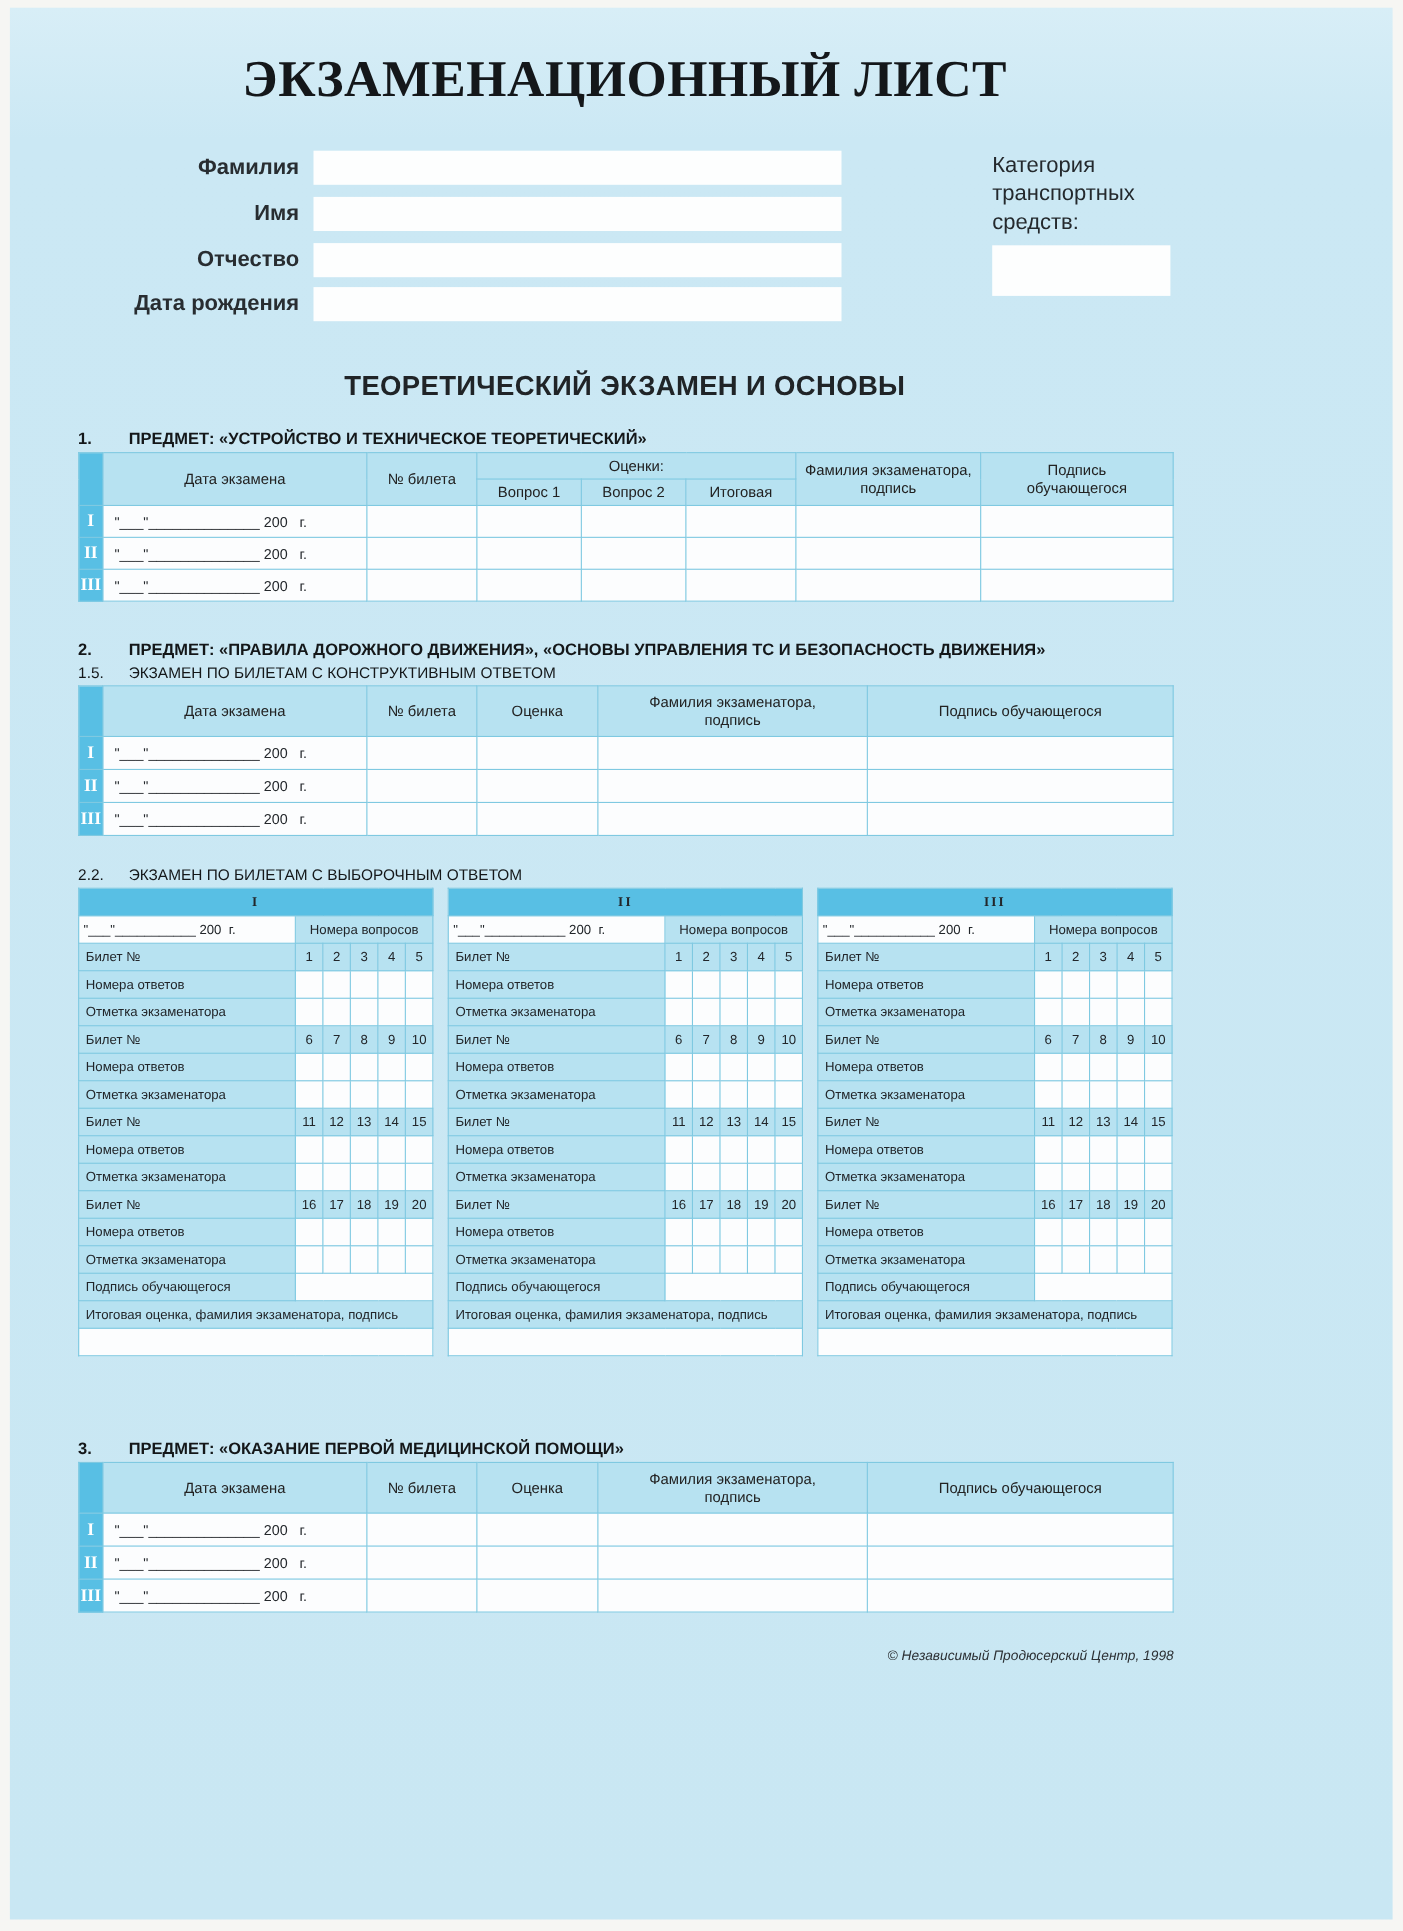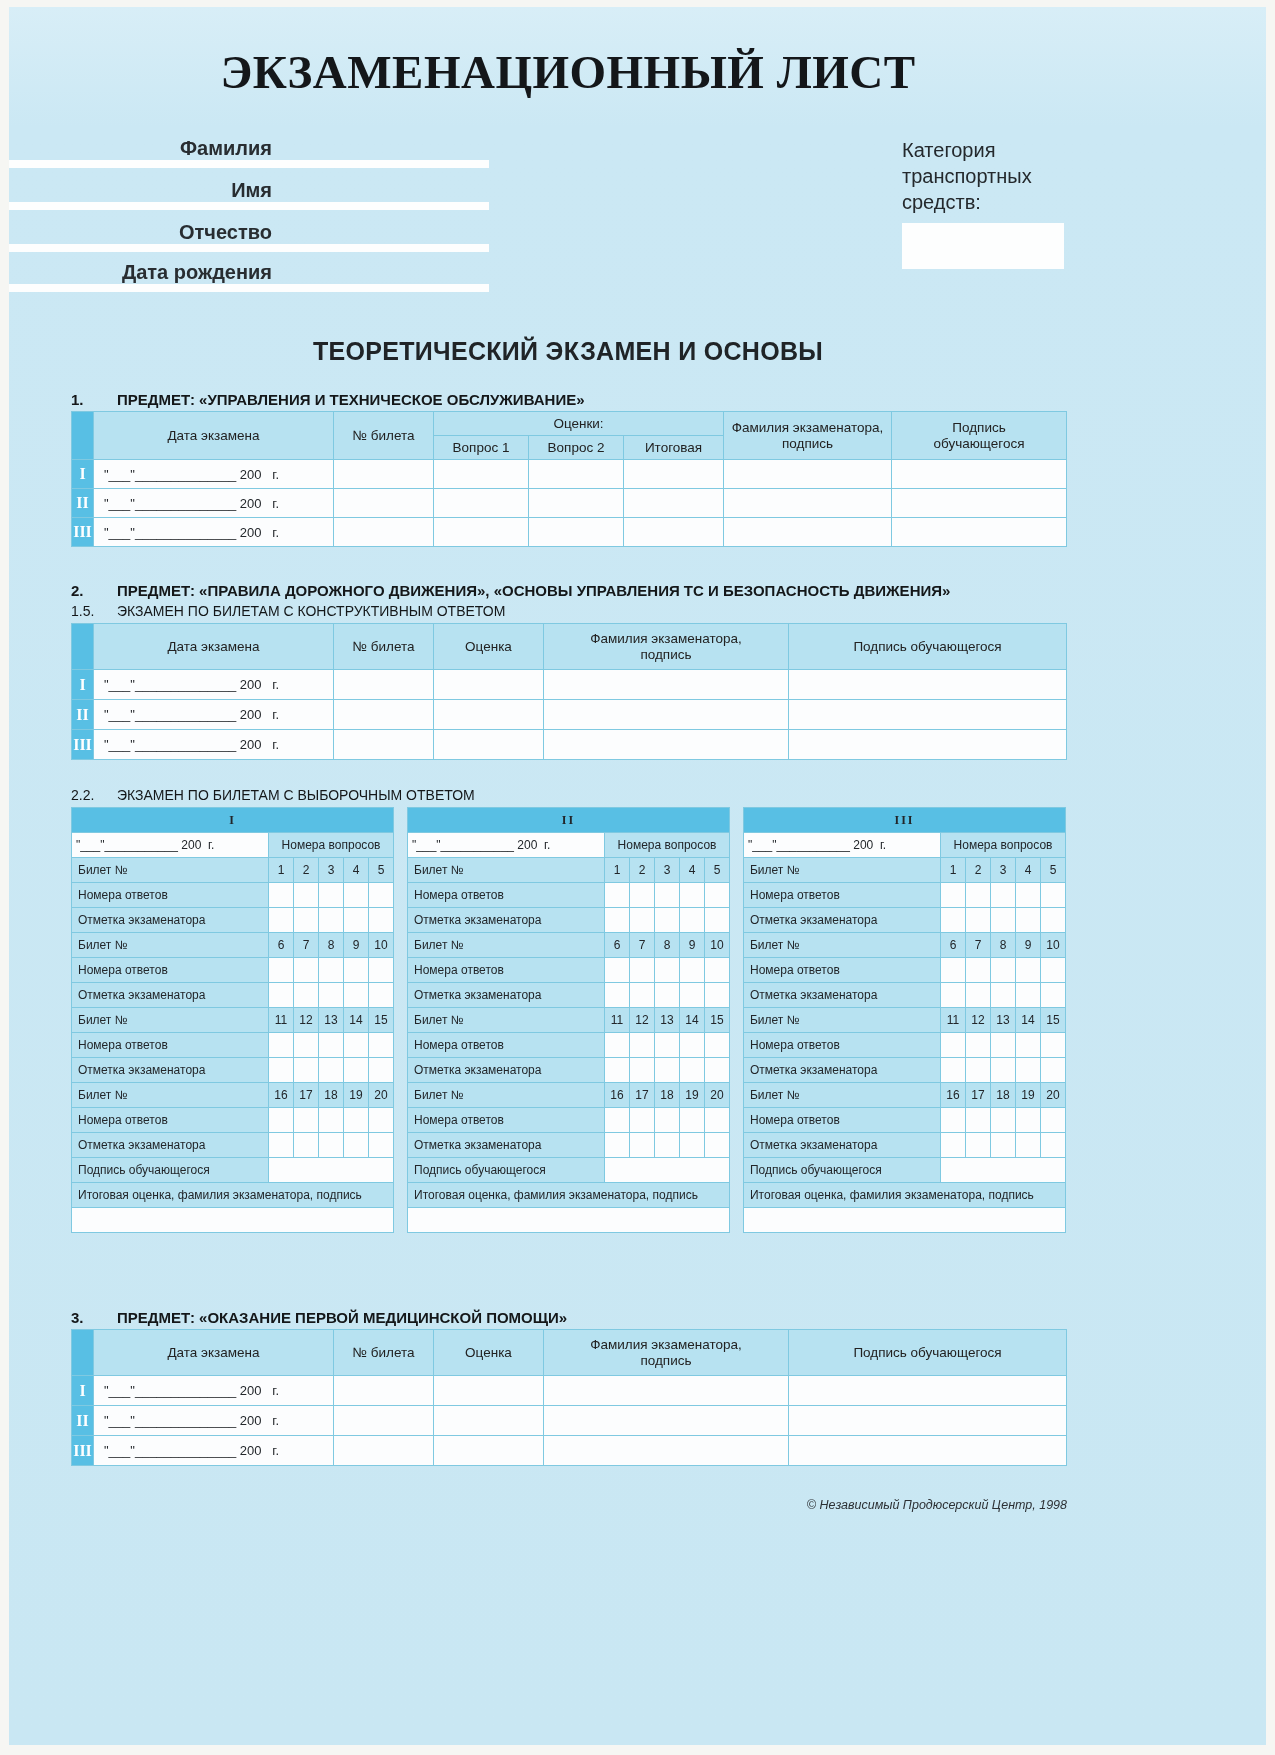--- a/index.html
+++ b/index.html
@@ -1,19 +1,19 @@
 <!DOCTYPE html>
 <html lang="ru"><head>
 <meta charset="utf-8">
 <style>
 *{margin:0;padding:0;box-sizing:border-box;}
 body{position:relative;width:1275px;height:1755px;background:#f6f6f3;font-family:"Liberation Sans",sans-serif;color:#1c2125;overflow:hidden;}
 #sheet{position:absolute;left:9px;top:7px;width:1257px;height:1738px;background:linear-gradient(180deg,#d8eef7 0,#cbe8f4 120px,#c9e7f3 100%);}
 .title{position:absolute;top:38px;left:0;width:1118px;text-align:center;font-family:"Liberation Serif",serif;font-weight:700;font-size:47px;letter-spacing:.5px;color:#14171a;}
-.frow{position:absolute;left:0;display:flex;height:31px;flex-direction:column;}
+.frow{position:absolute;left:0;display:flex;align-items:center;height:31px;}
 .flabel{width:276px;text-align:right;padding-right:13px;font-weight:700;font-size:20px;color:#282d31;}
 .fbox{width:480px;height:31px;background:#fdfefe;}
 .category{position:absolute;left:893px;top:130px;width:180px;font-size:20px;line-height:26px;color:#24292d;}
 .catbox{margin-top:8px;width:162px;height:46px;background:#fdfefe;}
 .examtitle{position:absolute;top:330px;left:0;width:1118px;text-align:center;font-weight:700;font-size:25px;color:#202427;letter-spacing:.3px;}
 .heading{position:absolute;left:62px;display:flex;font-size:15px;color:#141719;}
 .heading.bold{font-weight:700;}
 .heading .hnum{width:46px;flex:0 0 46px;}
 .heading.sub{font-size:14px;font-weight:400;}
 table{border-collapse:collapse;table-layout:fixed;}
@@ -69,21 +69,21 @@
 
   <div class="category">
     <div>Категория транспортных средств:</div>
     <div class="catbox"></div>
   </div>
 
   <div class="examtitle">ТЕОРЕТИЧЕСКИЙ ЭКЗАМЕН И ОСНОВЫ</div>
 
   <div class="heading bold" style="top:384px">
     <span class="hnum">1.</span>
-    <span>ПРЕДМЕТ: «УПРАВЛЕНИЯ И ТЕХНИЧЕСКОЕ ОБСЛУЖИВАНИЕ»</span>
+    <span>ПРЕДМЕТ: «УСТРОЙСТВО И ТЕХНИЧЕСКОЕ ТЕОРЕТИЧЕСКИЙ»</span>
   </div>
 
   <table class="etable t1" style="top:404px">
     <colgroup>
       <col style="width:22px">
         <col style="width:240px">
         <col style="width:100px">
         <col style="width:95px">
         <col style="width:95px">
         <col style="width:100px">

